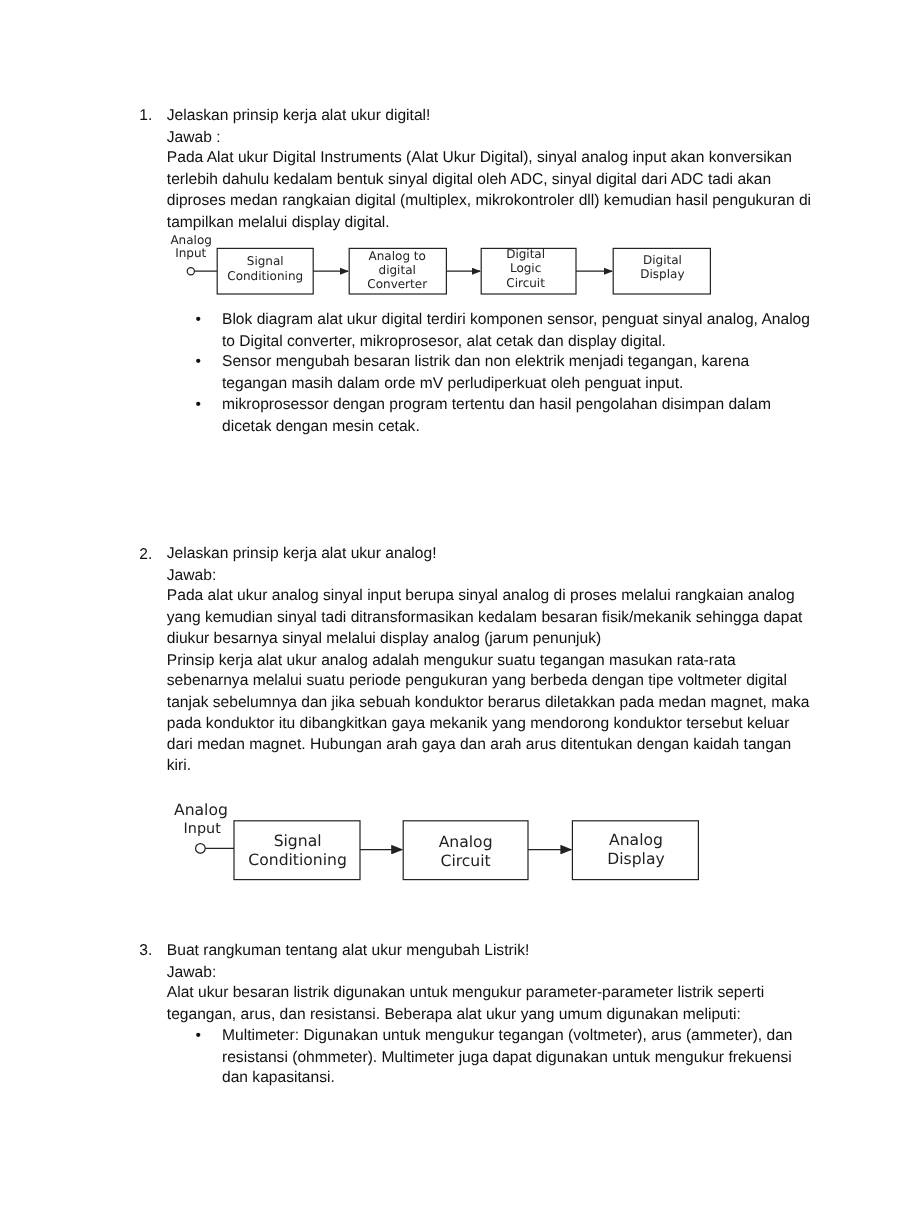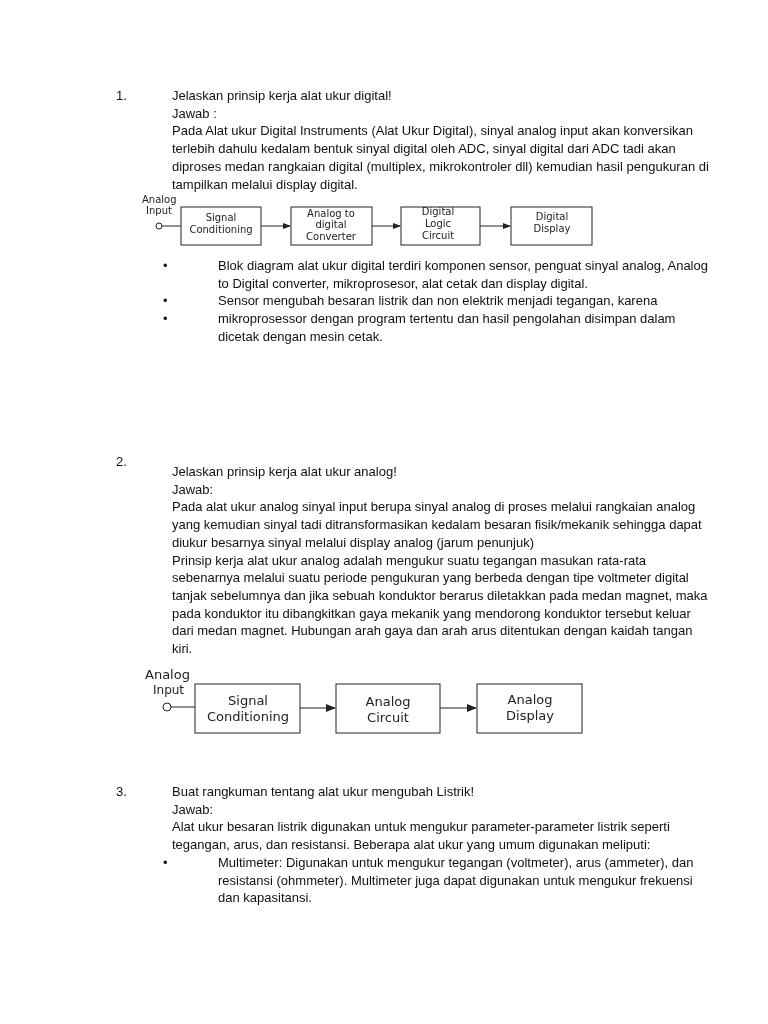--- a/index.html
+++ b/index.html
@@ -2,21 +2,21 @@
 <html><head>
 <meta charset="utf-8">
 <style>
   html, body { margin:0; padding:0; background:#ffffff; }
   body { width:768px; height:1024px; position:relative; overflow:hidden;
          font-family:"Liberation Sans", sans-serif; color:#111; }
   .page { position:absolute; left:0; top:0; width:768px; height:1024px; }
   .q { position:absolute; left:0; width:768px; }
   .num { position:absolute; left:116px; font-size:13px; line-height:17.7px; }
   .body { position:absolute; left:139px; width:560px; font-size:13px; line-height:17.7px; }
-  .line { white-space:nowrap;margin-left:33px; }
+  .line { white-space:nowrap; }
   .bullets { position:absolute; left:163px; width:540px; font-size:13px; line-height:17.7px; }
   .bullet { position:relative; padding-left:22px; }
   .bullet .dot { position:absolute; left:0; top:0; }
   .diagram { position:absolute; }
   .dlabel { font-family:"DejaVu Sans", sans-serif; fill:#222; }
 </style>
 </head>
 <body>
 
 <div class="page">
@@ -63,32 +63,33 @@
 
     <div class="bullets" style="top:257px;">
       <div class="bullet">
         <span class="dot">•</span>
         <div class="line">Blok diagram alat ukur digital terdiri komponen sensor, penguat sinyal analog, Analog</div>
         <div class="line">to Digital converter, mikroprosesor, alat cetak dan display digital.</div>
       </div>
       <div class="bullet">
         <span class="dot">•</span>
         <div class="line">Sensor mengubah besaran listrik dan non elektrik menjadi tegangan, karena</div>
+        <div class="line">tegangan masih dalam orde mV perludiperkuat oleh penguat input.</div>
       </div>
       <div class="bullet">
         <span class="dot">•</span>
         <div class="line">mikroprosessor dengan program tertentu dan hasil pengolahan disimpan dalam</div>
         <div class="line">dicetak dengan mesin cetak.</div>
       </div>
     </div>
   </div>
 
   <div class="q">
     <div class="num" style="top:453px;">2.</div>
-    <div class="body" style="top:463px;">
+    <div class="body" style="top:452px;">
       <div class="line">Jelaskan prinsip kerja alat ukur analog!</div>
       <div class="line">Jawab:</div>
       <div class="line">Pada alat ukur analog sinyal input berupa sinyal analog di proses melalui rangkaian analog</div>
       <div class="line">yang kemudian sinyal tadi ditransformasikan kedalam besaran fisik/mekanik sehingga dapat</div>
       <div class="line">diukur besarnya sinyal melalui display analog (jarum penunjuk)</div>
       <div class="line">Prinsip kerja alat ukur analog adalah mengukur suatu tegangan masukan rata-rata</div>
       <div class="line">sebenarnya melalui suatu periode pengukuran yang berbeda dengan tipe voltmeter digital</div>
       <div class="line">tanjak sebelumnya dan jika sebuah konduktor berarus diletakkan pada medan magnet, maka</div>
       <div class="line">pada konduktor itu dibangkitkan gaya mekanik yang mendorong konduktor tersebut keluar</div>
       <div class="line">dari medan magnet. Hubungan arah gaya dan arah arus ditentukan dengan kaidah tangan</div>

